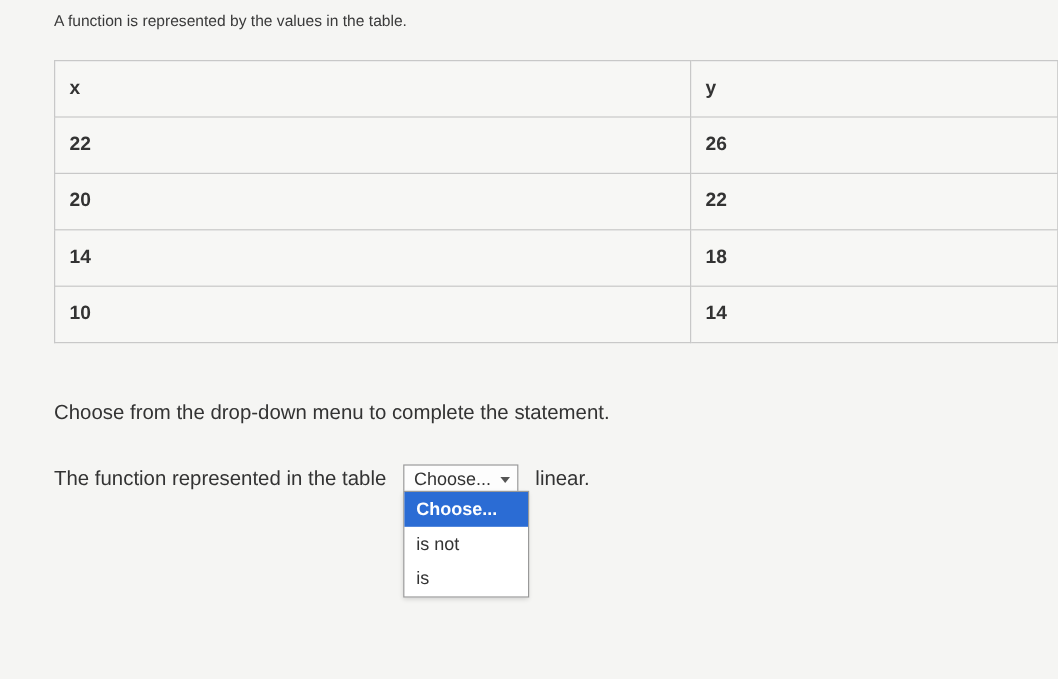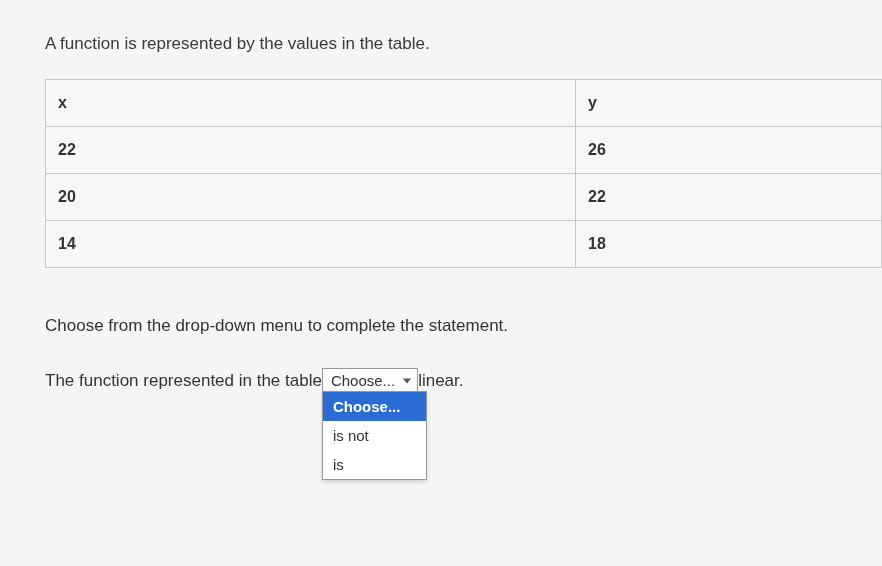--- a/index.html
+++ b/index.html
@@ -10,24 +10,23 @@
     body {
       font-family: Arial, Helvetica, sans-serif;
       background: #f5f5f3;
       width: 882px;
       height: 566px;
       padding: 10px 0 0 45px;
       color: #333;
       overflow: hidden;
     }
     .prompt {
-      font-size: 17px;
+      font-size: 13px;
       color: #3a3a3a;
       margin-bottom: 25px;
-      margin-top: 24px;
     }
     table {
       border-collapse: collapse;
       width: 100%;
       margin-bottom: 35px;
     }
     th, td {
       text-align: left;
       padding: 14px 12px;
       border: 1px solid #c8c8c8;
@@ -46,21 +45,21 @@
       font-size: 17px;
       color: #333;
       margin-bottom: 35px;
       margin-top: 48px;
     }
     .statement {
       font-size: 17px;
       color: #333;
       display: flex;
       align-items: center;
-      gap: 0;
+      gap: 14px;
       position: relative;
     }
     .select-wrap {
       position: relative;
       display: inline-block;
     }
     .selectbox {
       border: 1px solid #999;
       background: #fdfdfd;
       padding: 3px 22px 3px 8px;
@@ -120,20 +119,24 @@
       <td>26</td>
     </tr>
     <tr>
       <td>20</td>
       <td>22</td>
     </tr>
     <tr>
       <td>14</td>
       <td>18</td>
     </tr>
+    <tr>
+      <td>10</td>
+      <td>14</td>
+    </tr>
   </tbody>
 </table>
 
 <div class="instruction">Choose from the drop-down menu to complete the statement.</div>
 
 <div class="statement">
   <span>The function represented in the table</span>
   <span class="select-wrap">
     <span class="selectbox">Choose...</span>
     <div class="dropdown">

